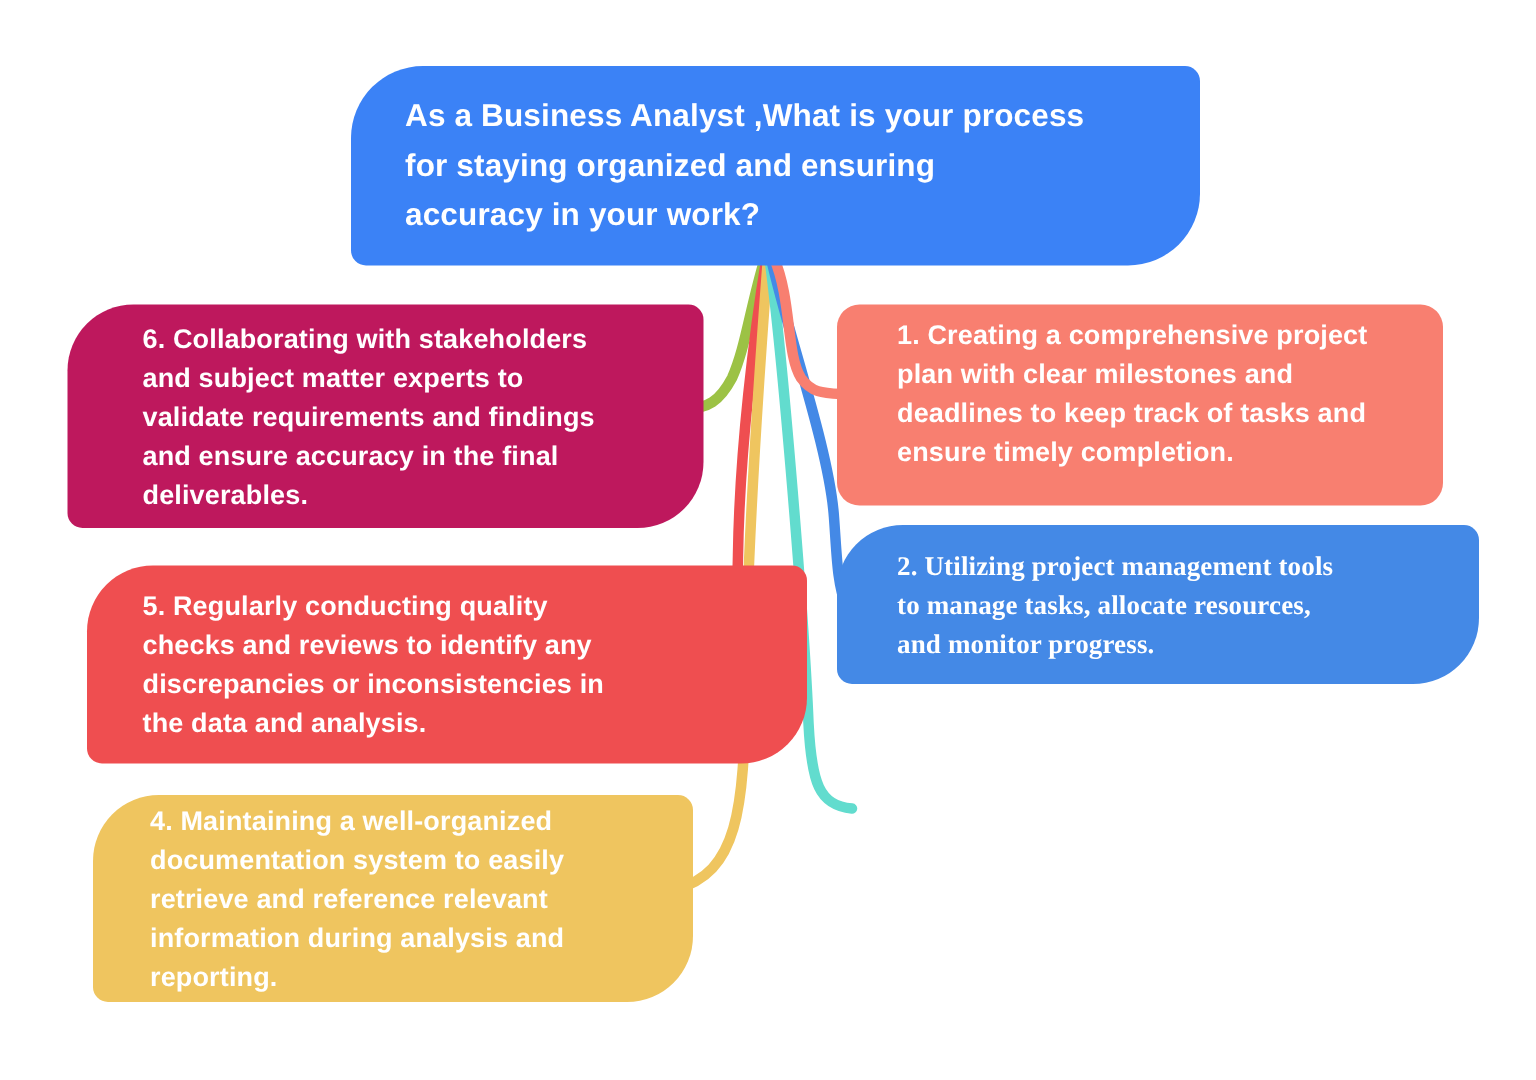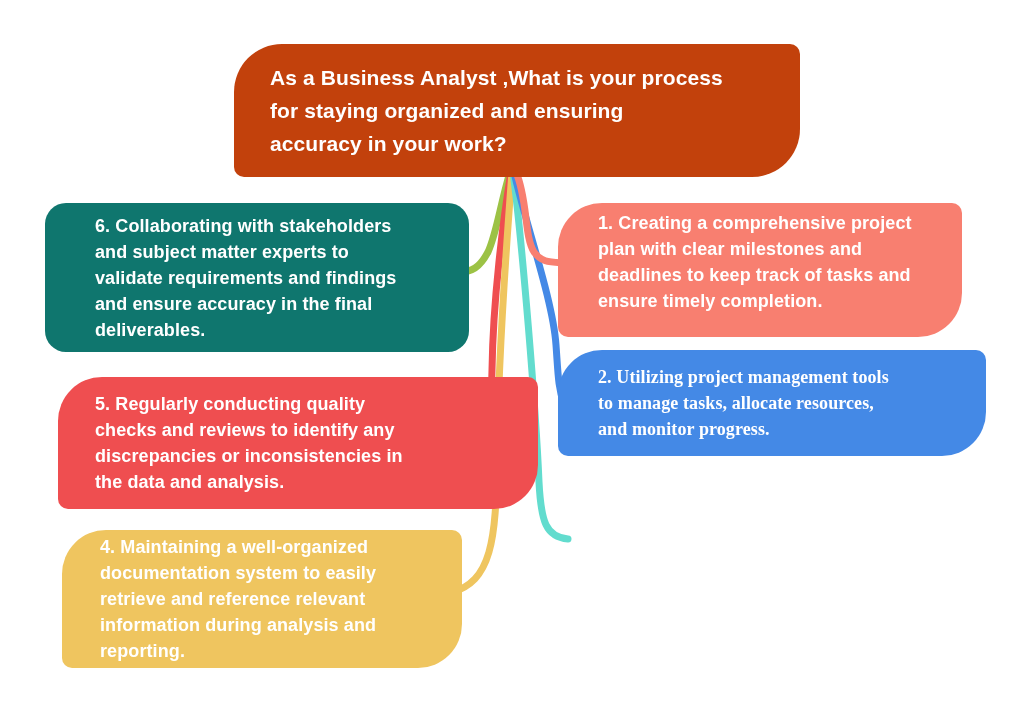--- a/index.html
+++ b/index.html
@@ -30,21 +30,21 @@
   }
   .bubble .txt{white-space:pre-line;}
   
   .leaf{border-radius:44px 10px 44px 10px;}
   .question{
     left:234px;top:44px;width:566px;height:133px;
     padding:10px 24px 10px 36px;
     font-size:21px;line-height:33px;
     border-radius:48px 10px 48px 10px;
   }
-  .box-a1{left:558px;top:203px;width:404px;height:134px;padding:8px 12px 24px 40px;}
+  .box-a1{left:558px;top:203px;width:404px;height:134px;padding:8px 12px 24px 40px;border-radius:15px;}
   .box-a2{left:558px;top:350px;width:428px;height:106px;padding:8px 12px 8px 40px;font-family:Liberation Serif, serif;}
   .box-a3{left:558px;top:468px;width:404px;height:144px;padding:8px 12px 8px 40px;}
   .box-a4{left:62px; top:530px;width:400px;height:138px;padding:8px 12px 8px 38px;}
   .box-a5{left:58px; top:377px;width:480px;height:132px;padding:8px 12px 8px 37px;}
   .box-a6{left:45px; top:203px;width:424px;height:149px;padding:8px 12px 8px 50px;}
 </style>
 </head>
 <body>
 
 <div class="canvas">
@@ -53,21 +53,21 @@
 
     <path d="M 510 172 C 500 205, 497 232, 488 252 C 480 267, 472 273, 456 272" fill="none" stroke-width="7" stroke-linecap="round" stroke="#9CC245"></path>
     <path d="M 511 172 C 503 220, 493 300, 492 370 C 491 424, 488 450, 456 456" fill="none" stroke-width="7" stroke-linecap="round" stroke="#EF4E50"></path>
     <path d="M 512 172 C 506 250, 498 360, 497 460 C 496 540, 492 582, 450 593" fill="none" stroke-width="7" stroke-linecap="round" stroke="#EFC55F"></path>
 
     <path d="M 513 172 C 522 240, 536 410, 539 482 C 541 522, 546 537, 568 539" fill="none" stroke-width="7" stroke-linecap="round" stroke="#62DCCE"></path>
     <path d="M 514 172 C 525 222, 553 300, 556 345 C 558 372, 558 388, 564 404" fill="none" stroke-width="7" stroke-linecap="round" stroke="#4489E6"></path>
     <path d="M 516 172 C 528 200, 524 236, 534 252 C 542 263, 550 262, 566 263" fill="none" stroke-width="7" stroke-linecap="round" stroke="#F87F70"></path>
   </svg>
 
-  <div class="bubble question" style="background-color: #c2410c;">
+  <div class="bubble question" style="background-color: #3b82f6;">
     <div class="txt">As a Business Analyst ,What is your process
 for staying organized and ensuring
 accuracy in your work?</div>
   </div>
 
   <div class="bubble leaf box-a1" style="background-color: rgb(248, 127, 112);">
     <div class="txt">1. Creating a comprehensive project
 plan with clear milestones and
 deadlines to keep track of tasks and
 ensure timely completion.</div>
@@ -88,21 +88,21 @@
 reporting.</div>
   </div>
 
   <div class="bubble leaf box-a5" style="background-color: rgb(239, 78, 80);">
     <div class="txt">5. Regularly conducting quality
 checks and reviews to identify any
 discrepancies or inconsistencies in
 the data and analysis.</div>
   </div>
 
-  <div class="bubble leaf box-a6" style="background-color: #0f766e; border-radius: 21px;">
+  <div class="bubble leaf box-a6" style="background-color: #be185d;">
     <div class="txt">6. Collaborating with stakeholders
 and subject matter experts to
 validate requirements and findings
 and ensure accuracy in the final
 deliverables.</div>
   </div>
 
 </div>
 
 </body></html>

